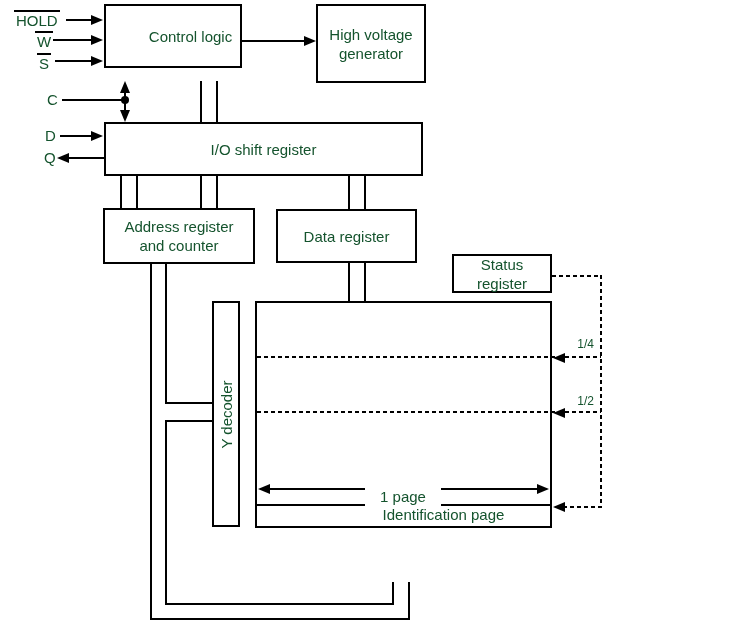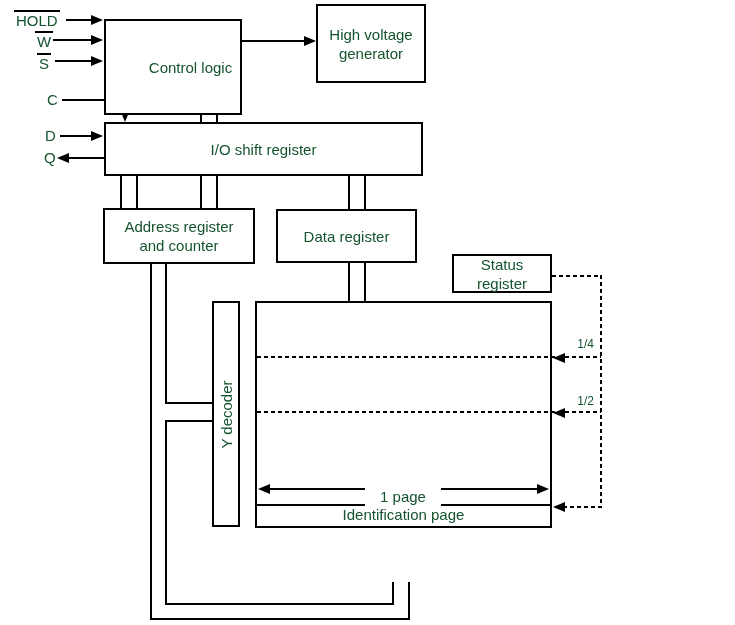--- a/index.html
+++ b/index.html
@@ -81,21 +81,21 @@
   <div class="vl" style="left:165px;top:420px;height:185px;"></div>
 
   <div class="hl" style="left:165px;top:402px;width:47px;"></div>
   <div class="hl" style="left:165px;top:420px;width:47px;"></div>
 
   <div class="hl" style="left:165px;top:603px;width:229px;"></div>
   <div class="hl" style="left:150px;top:618px;width:260px;"></div>
   <div class="vl" style="left:392px;top:582px;height:23px;"></div>
   <div class="vl" style="left:408px;top:582px;height:38px;"></div>
 
-  <div class="box" style="left:104px;top:19px;width:138px;height:96px;padding-left:35px;">
+  <div class="box" style="left:104px;top:4px;width:138px;height:64px;padding-left:35px;">
     <div>Control logic</div>
   </div>
 
   <div class="box" style="left:316px;top:4px;width:110px;height:79px;">
     <div>High voltage</div>
     <div>generator</div>
   </div>
 
   <div class="box" style="left:104px;top:122px;width:319px;height:54px;">
     <div>I/O shift register</div>
@@ -110,21 +110,21 @@
     <div>Data register</div>
   </div>
 
   <div class="box" style="left:452px;top:254px;width:100px;height:39px;">
     <div>Status</div>
     <div>register</div>
   </div>
 
   <div class="box" style="left:255px;top:301px;width:297px;height:227px;"></div>
   <div class="hl" style="left:257px;top:504px;width:293px;"></div>
-  <div class="pagelabel" style="left:257px;top:506px;width:293px;background:transparent;">Identification page</div>
+  <div class="pagelabel" style="left:257px;top:506px;width:293px;background:transparent;padding-left:40px;">Identification page</div>
 
   <div class="box vwrap" style="left:212px;top:301px;width:28px;height:226px;">
     <div class="vtext">Y decoder</div>
   </div>
 
 
   <div class="dh" style="left:257px;top:356px;width:344px;"></div>
   <div class="tri tl" style="left:553px;top:353px;"></div>
   <div class="lbl" style="left:558px;top:336px;width:36px;">1/4</div>
 

